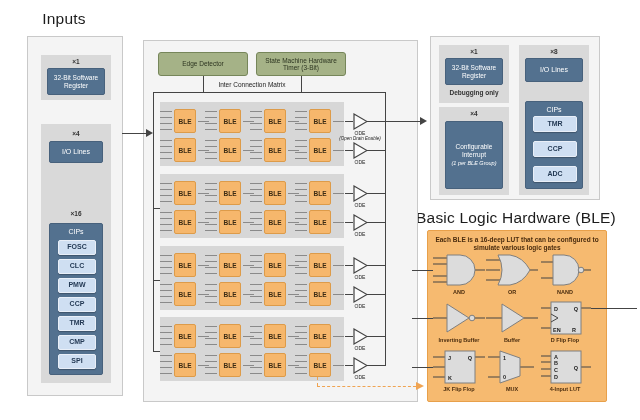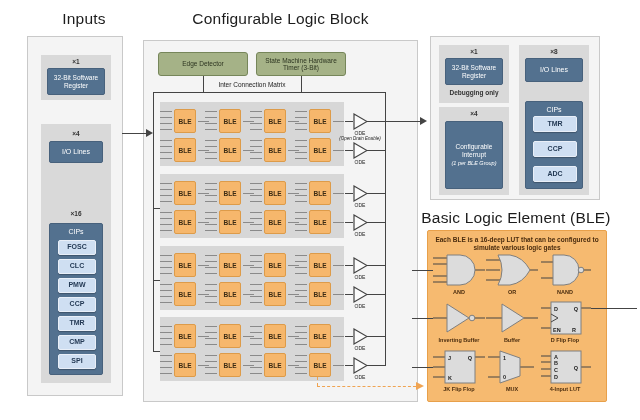--- a/index.html
+++ b/index.html
@@ -47,23 +47,22 @@
            border-bottom:4.5px solid transparent;border-left:8px solid var(--dashed_arrow,#f0a452);}
   svg text{font-family:"Liberation Sans",sans-serif;font-size:5.5px;fill:#222;font-weight:bold;}
   svg .gate{fill:#dcdcdc;stroke:#7f7f7f;stroke-width:1;}
   svg .w{stroke:#444;stroke-width:1;fill:none;}
 </style>
 </head>
 <body>
 
 <div id="stage">
 
-  <div class="heading" style="left:36px;top:10px;width:96px;">Inputs</div>
-  <div class="heading" style="left:143px;top:10px;width:275px;">Configurable Logic Block</div>
-  <div class="heading" style="left:415px;top:209px;width:202px;">Basic Logic Element (BLE)</div>
+  <div class="heading" style="left:16px;top:10px;width:96px;">Inputs</div>
+  <div class="heading" style="left:415px;top:209px;width:202px;">Basic Logic Hardware (BLE)</div>
 
   <div class="panel" style="left:27px;top:36px;width:96px;height:360px;">
     <div class="subpanel" style="left:13px;top:18px;width:70px;height:45px;">
       <div class="count" style="top:3px;">×1</div>
       <div class="darkbox" style="left:6px;top:13px;width:58px;height:27px;">32-Bit Software Register</div>
     </div>
     <div class="subpanel" style="left:13px;top:87px;width:70px;height:259px;">
       <div class="count" style="top:6px;">×4</div>
       <div class="darkbox" style="left:8px;top:17px;width:54px;height:22px;font-size:7px;">I/O Lines</div>
       <div class="count" style="top:86px;">×16</div>

